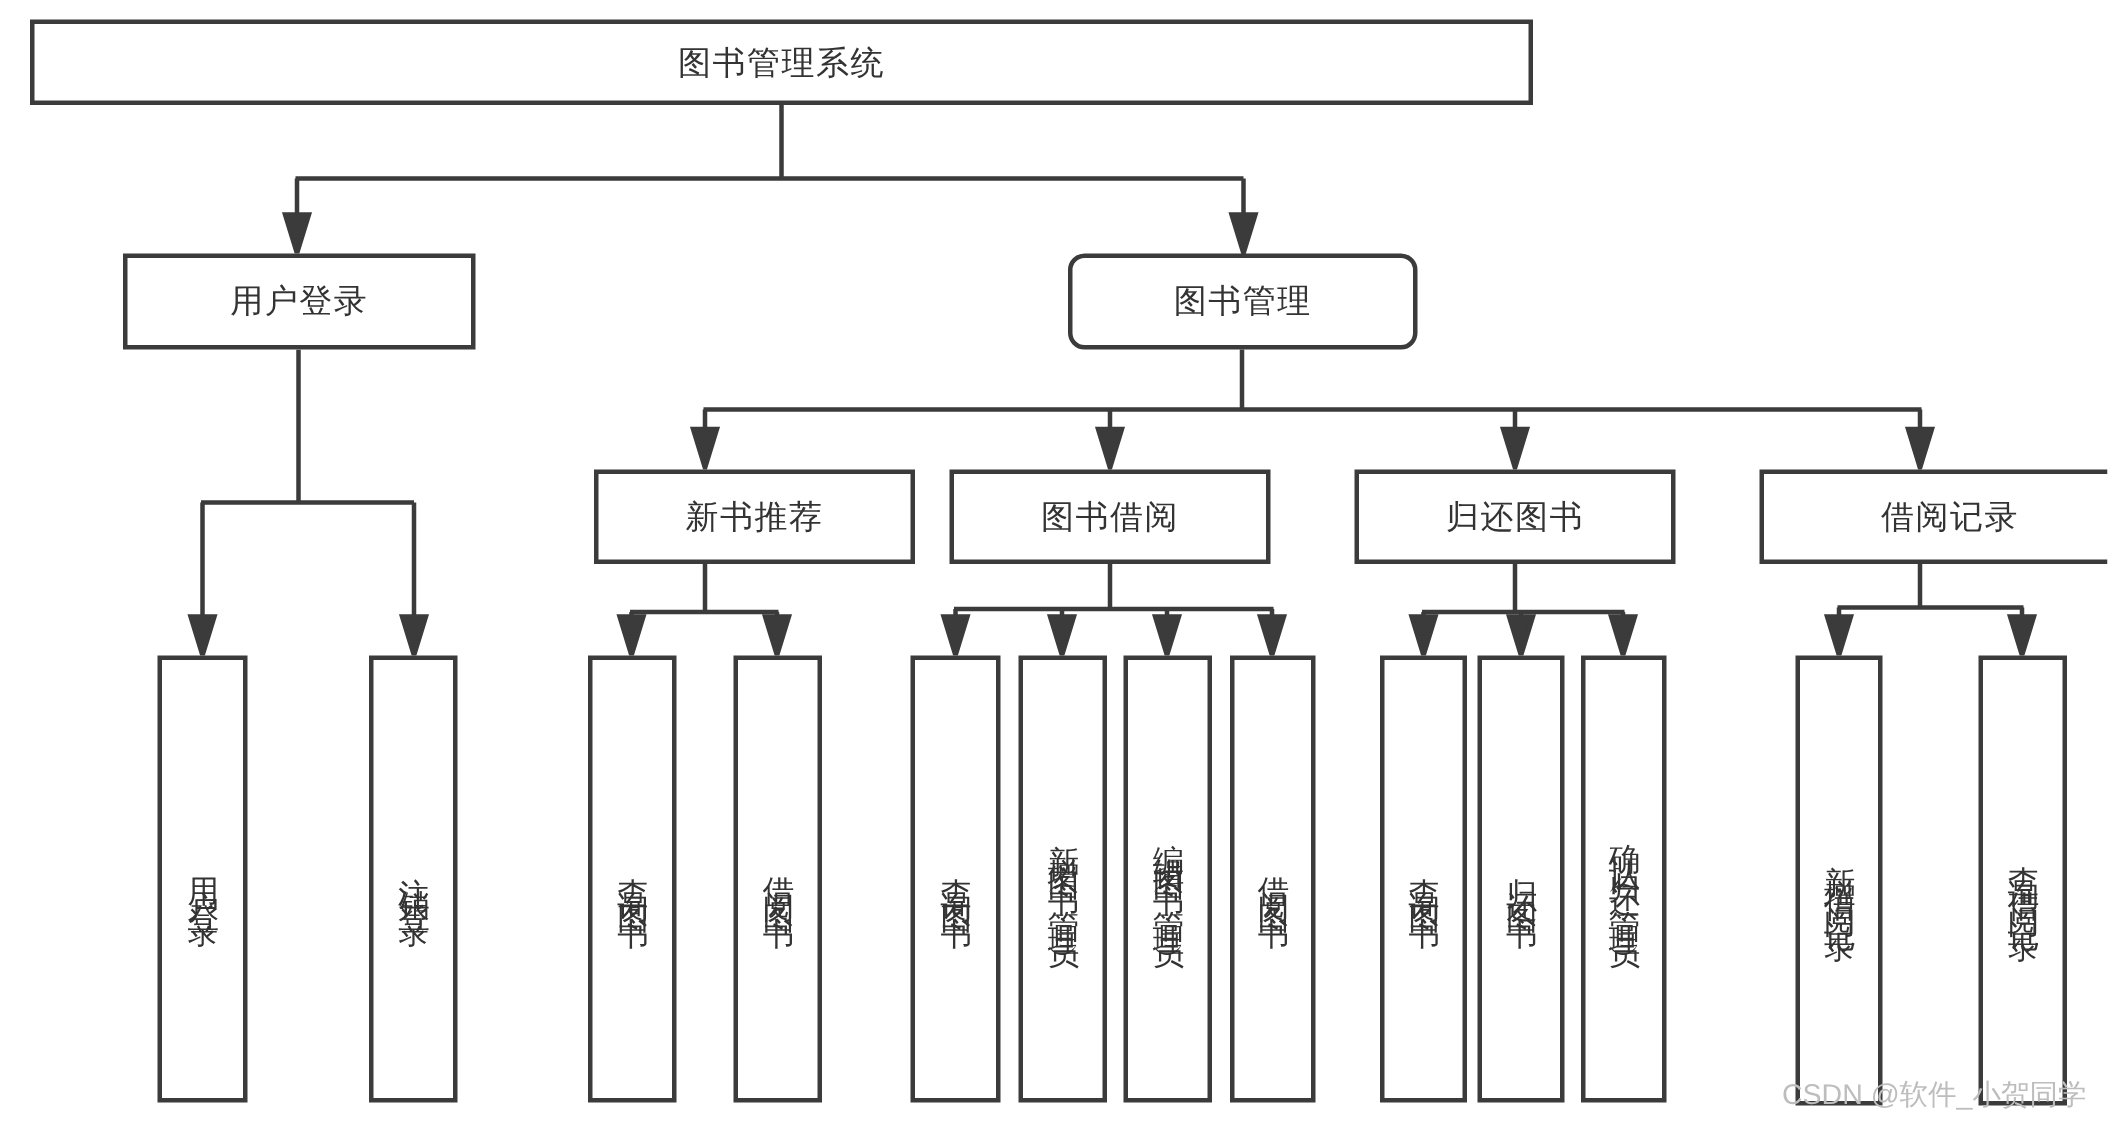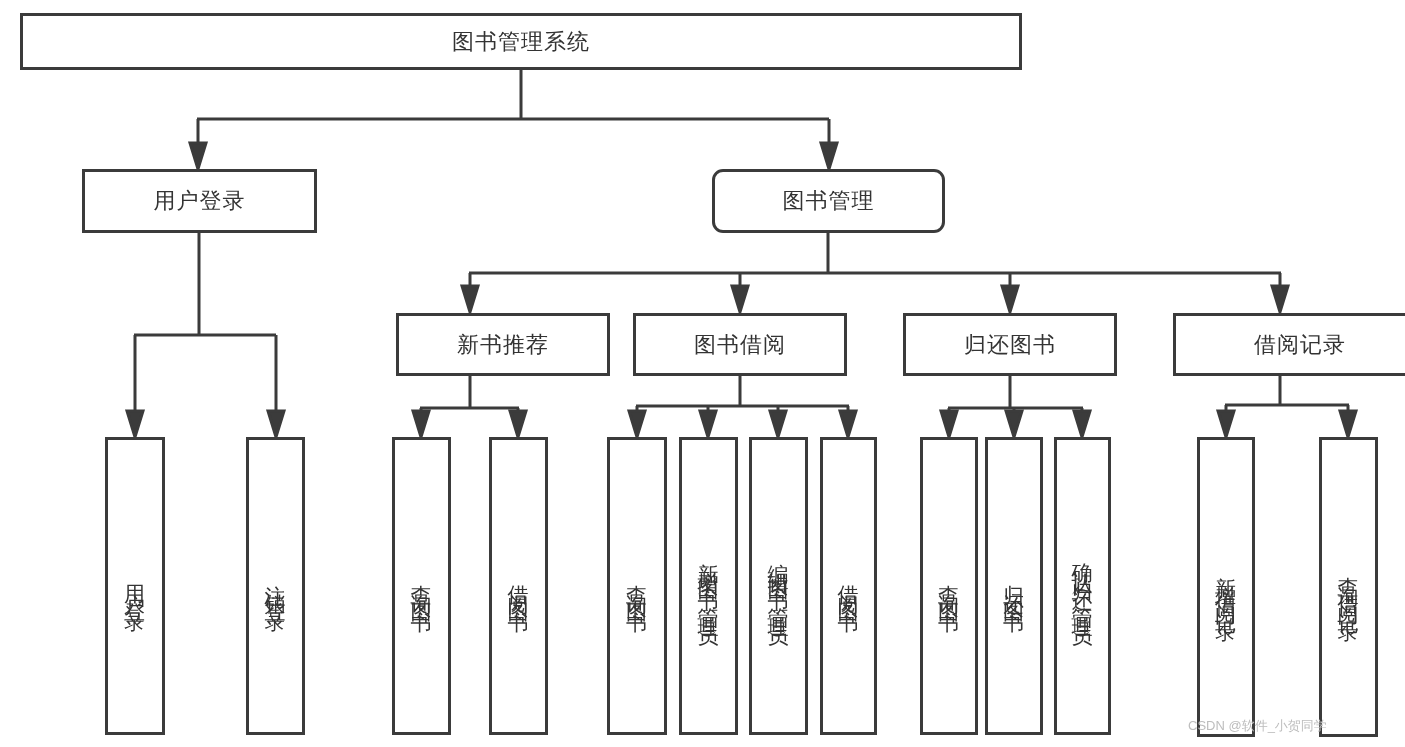--- a/index.html
+++ b/index.html
@@ -29,21 +29,21 @@
     writing-mode:vertical-lr;
     text-orientation:mixed;
     font-size:21px;
     letter-spacing:9px;
     line-height:1;
   }
   .watermark {
     position:absolute;
     left:1188px; top:717px;
     width:210px;
-    font-size:13px;
+    font-size:19px;
     color:#bdbdbd;
     white-space:nowrap;
     z-index:5;
   }
 </style>
 </head>
 <body>
 
 <div class="canvas">
 

